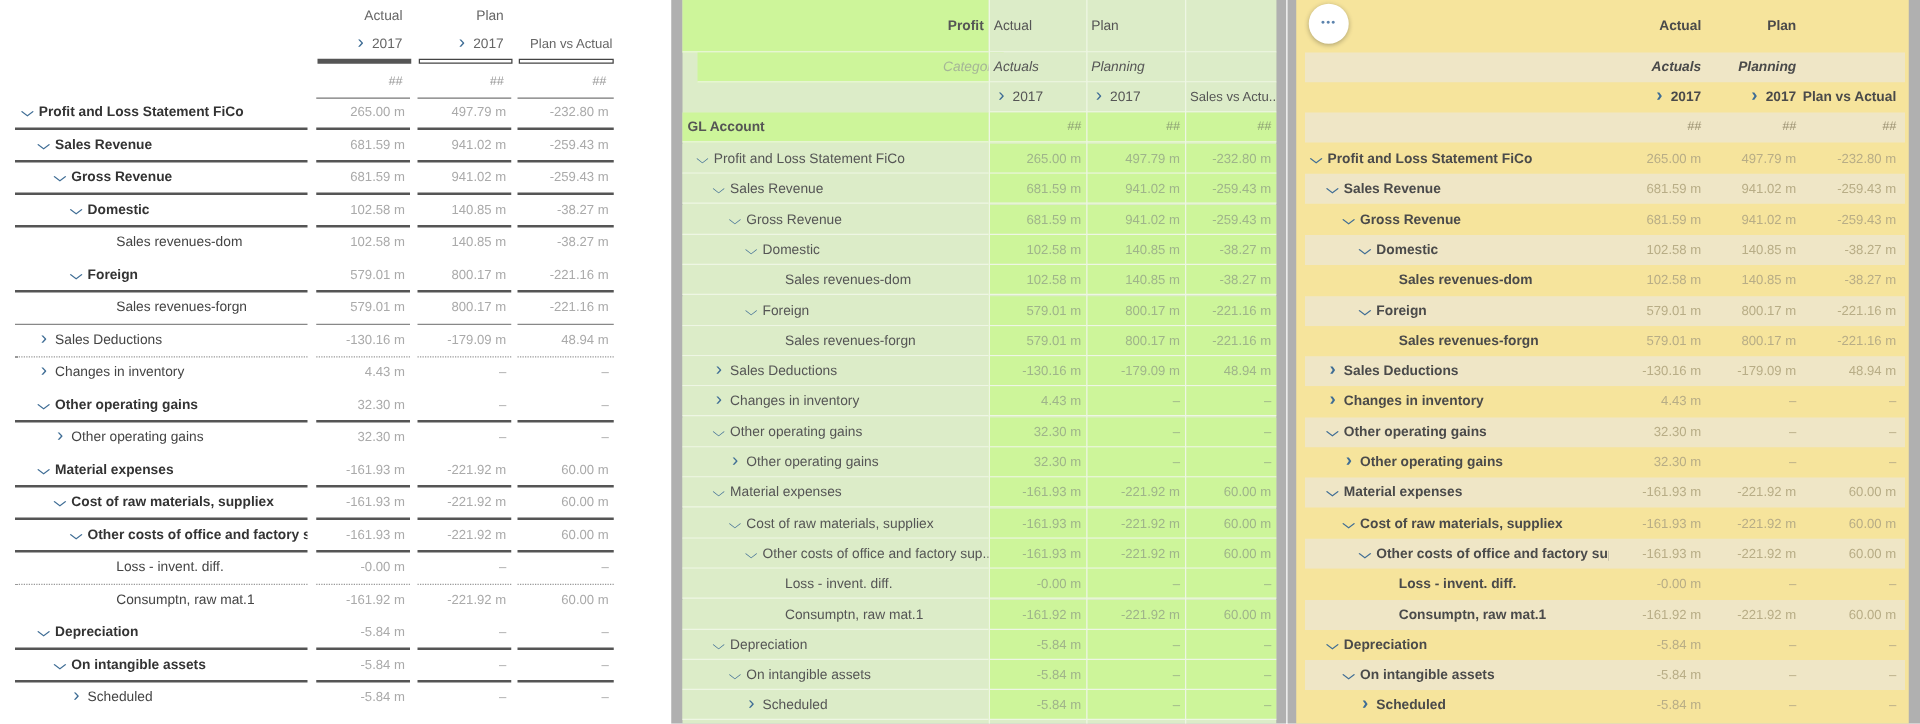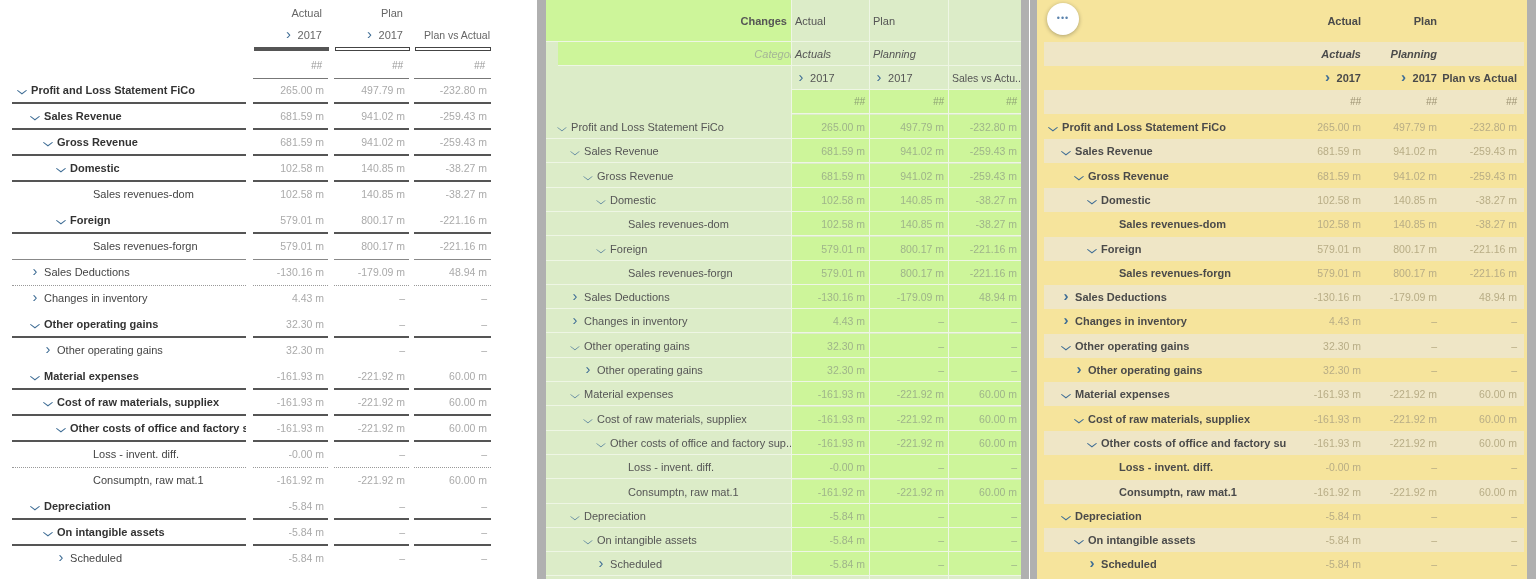--- a/index.html
+++ b/index.html
@@ -263,34 +263,35 @@
       <div class="v b">–</div>
       <div class="v c">–</div>
 
     </div>
     </div>
 </div>
 
 <div id="p2">
   <div class="inner" id="p2-inner">
 
-    <div class="cell r g" style="left:0; top:0; width:245px; height:42px; line-height:42px; font-weight:bold;">Changes</div>
+    <div class="cell r g" style="left:0; top:0; width:245px; height:42px; line-height:42px; font-weight:bold;">Profit</div>
     <div class="cell l lg" style="left:245px; top:0; width:78px; height:42px; line-height:42px;">Actual</div>
     <div class="cell l lg" style="left:323px; top:0; width:79px; height:42px; line-height:42px;">Plan</div>
     <div class="cell l lg" style="left:402px; top:0; width:73px; height:42px;"></div>
 
     <div class="cell r g faint" style="left:12px; top:42px; width:245px;">Category</div>
     <div class="cell l lg ital" style="left:245px; top:42px; width:78px;">Actuals</div>
     <div class="cell l lg ital" style="left:323px; top:42px; width:79px;">Planning</div>
     <div class="cell l lg" style="left:402px; top:42px; width:73px;"></div>
 
     <div class="cell l lg" style="left:245px; top:66px; width:78px;"><span class="chev right"></span> <span>2017</span></div>
     <div class="cell l lg" style="left:323px; top:66px; width:79px;"><span class="chev right"></span> <span>2017</span></div>
     <div class="cell l lg" style="left:402px; top:66px; width:73px; font-size:10.5px;">Sales vs Actu...</div>
 
+    <div class="cell l g" style="left:0; top:90px; width:245px; font-weight:bold;">GL Account</div>
     <div class="cell r g hashc" style="left:245px; top:90px; width:78px;">##</div>
     <div class="cell r g hashc" style="left:323px; top:90px; width:79px;">##</div>
     <div class="cell r g hashc" style="left:402px; top:90px; width:73px;">##</div>
 
     <div id="p2-rows">
         <div>
       <div class="cell lg" style="left:0; top:115px; width:245px; padding-left:10px"><span class="chev down"></span> <span>Profit and Loss Statement FiCo</span></div>
       <div class="cell r g num" style="left:245px; top:115px; width:78px;">265.00 m</div>
       <div class="cell r g num" style="left:323px; top:115px; width:79px;">497.79 m</div>
       <div class="cell r g num" style="left:402px; top:115px; width:73px;">-232.80 m</div>

